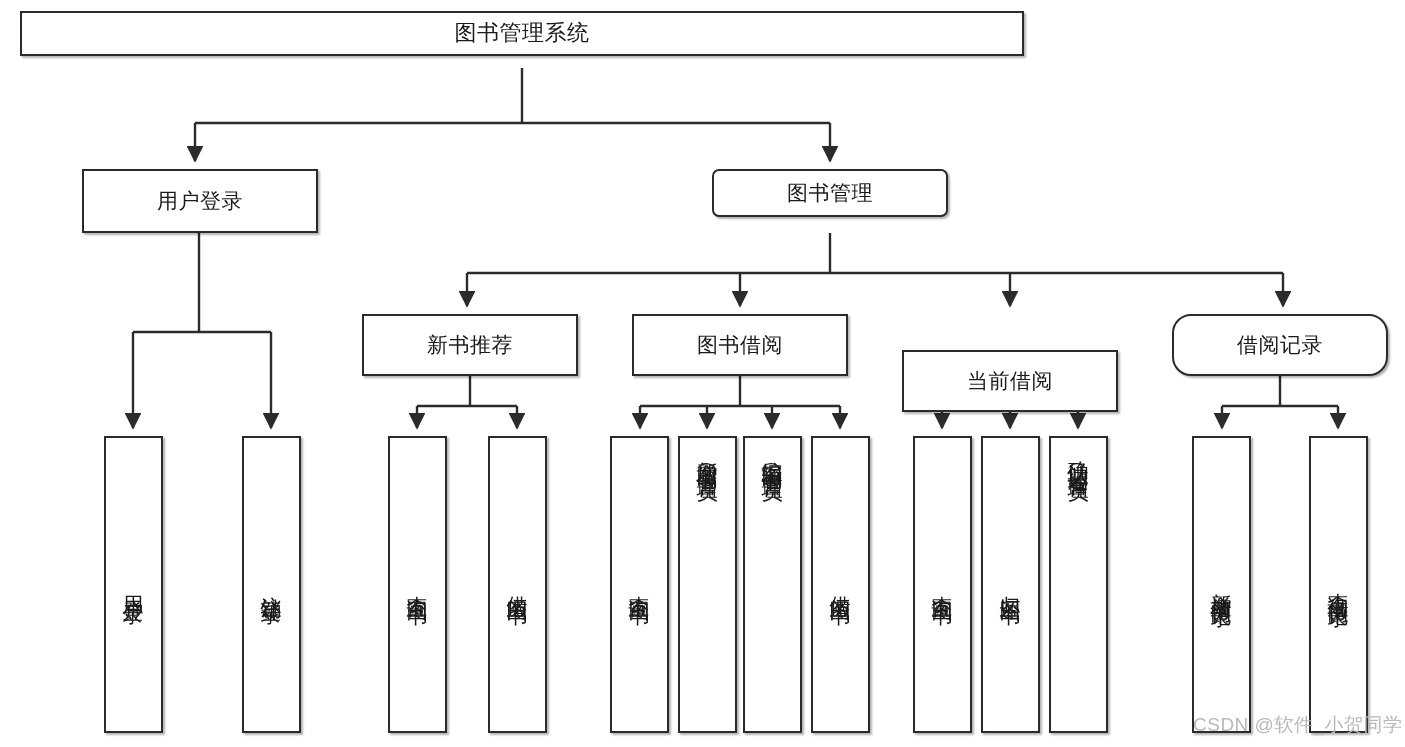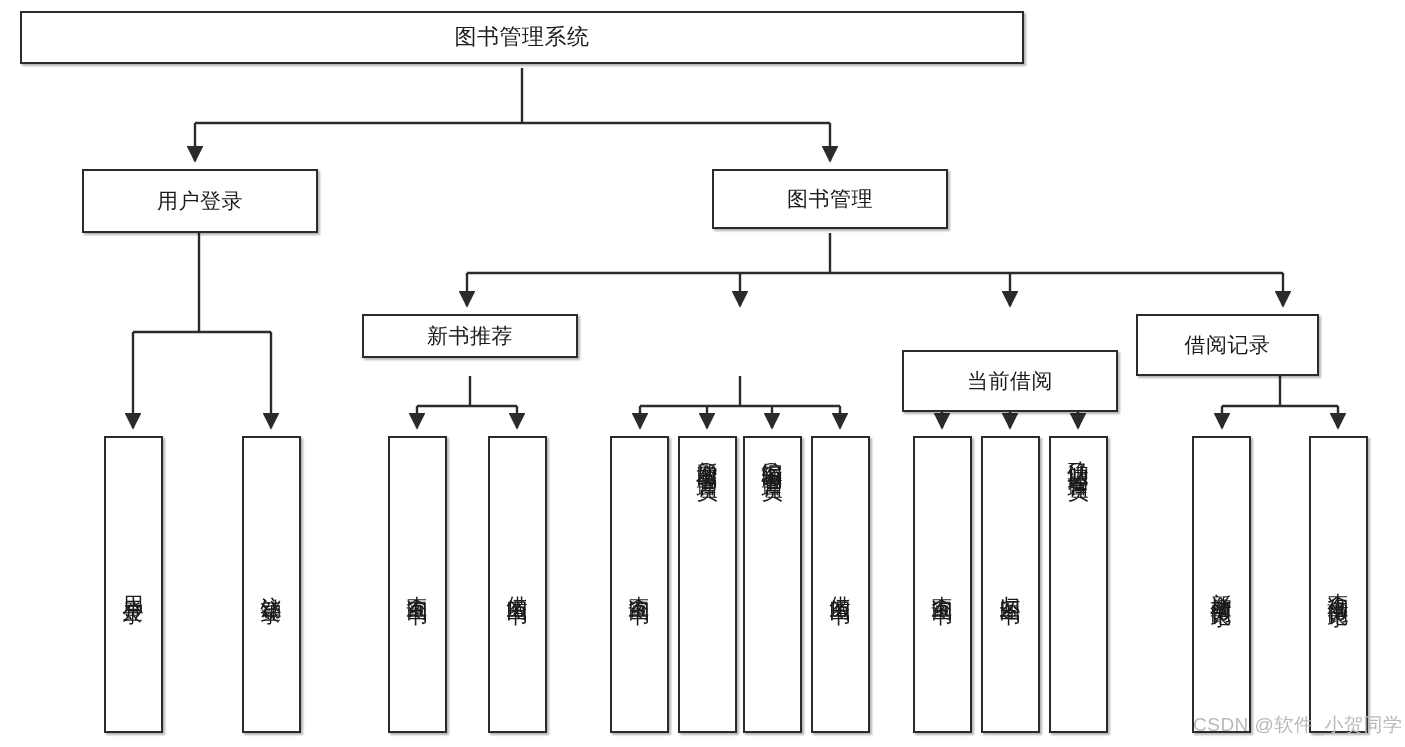--- a/index.html
+++ b/index.html
@@ -120,38 +120,41 @@
       <path d="M 1010 406 L 1010 428" marker-end="url(#arrow)"></path>
       <path d="M 1078 406 L 1078 428" marker-end="url(#arrow)"></path>
 
       <path d="M 1280 376 L 1280 406"></path>
       <path d="M 1222 406 L 1338 406"></path>
       <path d="M 1222 406 L 1222 428" marker-end="url(#arrow)"></path>
       <path d="M 1338 406 L 1338 428" marker-end="url(#arrow)"></path>
     </g>
   </svg>
 
-  <div class="node node-h node-root" style="left:20px; top:11px; width:1004px; height:53px;">
+  <div class="node node-h node-root" style="left:20px; top:11px; width:1004px; height:45px;">
     <span class="lbl">图书管理系统</span>
   </div>
 
   <div class="node node-h" style="left:82px; top:169px; width:236px; height:64px;">
     <span class="lbl">用户登录</span>
   </div>
-  <div class="node node-h" style="left:712px; top:169px; width:236px; height:60px;">
+  <div class="node node-h" style="left:712px; top:169px; width:236px; height:48px;border-radius:7px;">
     <span class="lbl">图书管理</span>
   </div>
 
-  <div class="node node-h" style="left:362px; top:314px; width:216px; height:44px;">
+  <div class="node node-h" style="left:362px; top:314px; width:216px; height:62px;">
     <span class="lbl">新书推荐</span>
+  </div>
+  <div class="node node-h" style="left:632px; top:314px; width:216px; height:62px;">
+    <span class="lbl">图书借阅</span>
   </div>
   <div class="node node-h" style="left:902px; top:314px; width:216px; height:62px;margin-top:36px;">
     <span class="lbl">当前借阅</span>
   </div>
-  <div class="node node-h" style="left:1136px; top:314px; width:183px; height:62px;">
+  <div class="node node-h" style="left:1172px; top:314px; width:216px; height:62px;border-radius:19px;">
     <span class="lbl">借阅记录</span>
   </div>
 
   <div class="node node-v center-v" style="left:104px; top:436px; width:59px; height:297px;">
     <span class="lbl">用户登录</span>
   </div>
   <div class="node node-v center-v" style="left:242px; top:436px; width:59px; height:297px;">
     <span class="lbl">注销登录</span>
   </div>
 

